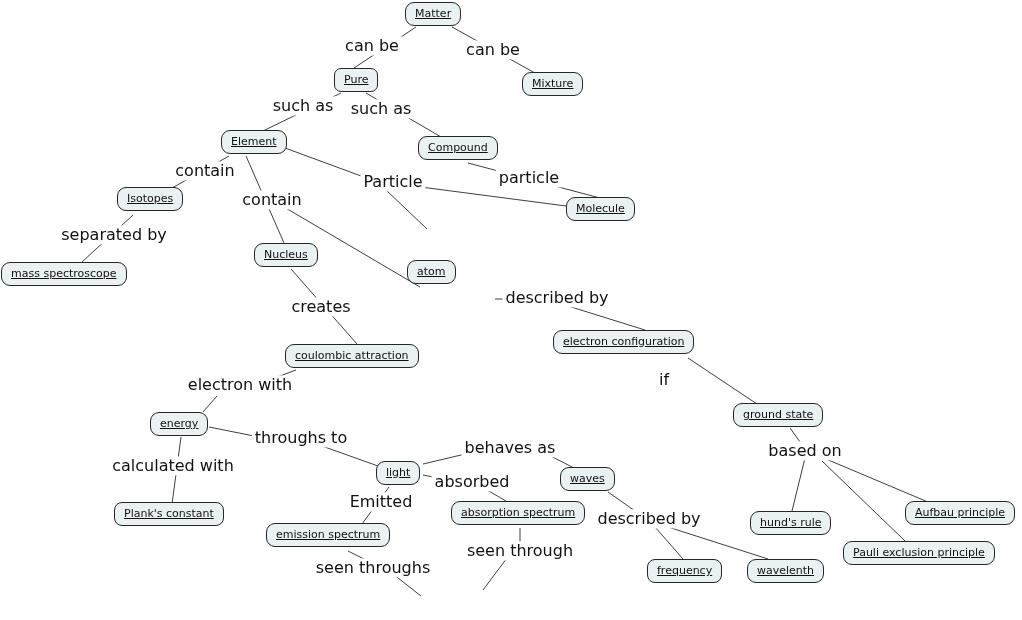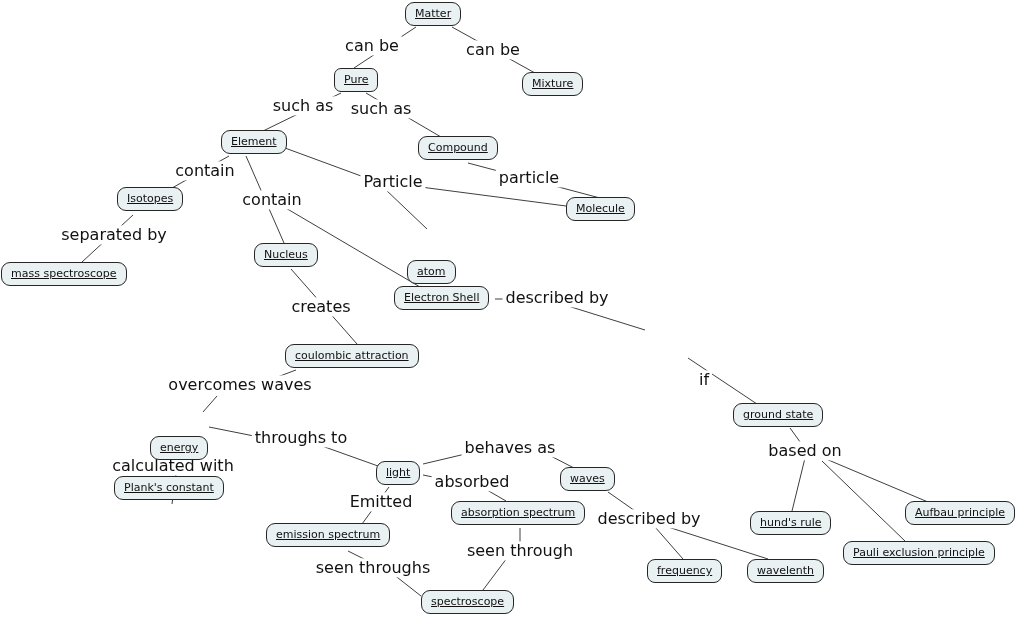--- a/index.html
+++ b/index.html
@@ -95,50 +95,49 @@
 <div class="edge-label" style="left: 372px; top: 46px;">can be</div>
     <div class="edge-label" style="left: 493px; top: 50px;">can be</div>
     <div class="edge-label" style="left: 303px; top: 106px;">such as</div>
     <div class="edge-label" style="left: 381px; top: 109px;">such as</div>
     <div class="edge-label" style="left: 205px; top: 171px;">contain</div>
     <div class="edge-label" style="left: 114px; top: 235px;">separated by</div>
     <div class="edge-label" style="left: 272px; top: 200px;">contain</div>
     <div class="edge-label" style="left: 393px; top: 182px;">Particle</div>
     <div class="edge-label" style="left: 529px; top: 178px;">particle</div>
     <div class="edge-label" style="left: 321px; top: 307px;">creates</div>
-    <div class="edge-label" style="left: 240px; top: 385px;">overcomes waves</div>
+    <div class="edge-label" style="left: 240px; top: 385px;">electron with</div>
     <div class="edge-label" style="left: 301px; top: 438px;">throughs to</div>
     <div class="edge-label" style="left: 173px; top: 466px;">calculated with</div>
     <div class="edge-label" style="left: 557px; top: 298px;">described by</div>
-    <div class="edge-label" style="left: 704px; top: 380px;">if</div>
+    <div class="edge-label" style="left: 664px; top: 380px;">if</div>
     <div class="edge-label" style="left: 805px; top: 451px;">based on</div>
     <div class="edge-label" style="left: 510px; top: 448px;">behaves as</div>
     <div class="edge-label" style="left: 472px; top: 482px;">absorbed</div>
     <div class="edge-label" style="left: 381px; top: 502px;">Emitted</div>
     <div class="edge-label" style="left: 649px; top: 519px;">described by</div>
     <div class="edge-label" style="left: 520px; top: 551px;">seen through</div>
     <div class="edge-label" style="left: 373px; top: 568px;">seen throughs</div>
     <div class="node" style="left: 405px; top: 2px;">Matter</div>
     <div class="node" style="left: 334px; top: 68px; border-radius: 7px;">Pure</div>
     <div class="node" style="left: 522px; top: 72px;">Mixture</div>
     <div class="node" style="left: 221px; top: 130px;">Element</div>
     <div class="node" style="left: 418px; top: 136px;">Compound</div>
     <div class="node" style="left: 117px; top: 187px;">Isotopes</div>
     <div class="node" style="left: 1px; top: 262px;">mass spectroscope</div>
     <div class="node" style="left: 254px; top: 243px;">Nucleus</div>
     <div class="node" style="left: 566px; top: 197px;">Molecule</div>
     <div class="node" style="left: 407px; top: 228px; margin-top: 32px;">atom</div>
-    <div class="node" style="left: 394px; top: 286px;">Electron Shell</div>
+    <div class="node" style="left: 553px; top: 330px;">electron configuration</div>
     <div class="node" style="left: 285px; top: 344px;">coulombic attraction</div>
-    <div class="node" style="left: 150px; top: 436px;">energy</div>
-    <div class="node" style="left: 114px; top: 476px;">Plank's constant</div>
+    <div class="node" style="left: 150px; top: 412px;">energy</div>
+    <div class="node" style="left: 114px; top: 502px; border-radius: 8px;">Plank's constant</div>
     <div class="node" style="left: 376px; top: 461px;">light</div>
     <div class="node" style="left: 560px; top: 467px;">waves</div>
     <div class="node" style="left: 451px; top: 501px;">absorption spectrum</div>
     <div class="node" style="left: 266px; top: 523px;">emission spectrum</div>
-    <div class="node" style="left: 421px; top: 590px;">spectroscope</div>
     <div class="node" style="left: 733px; top: 403px;">ground state</div>
     <div class="node" style="left: 750px; top: 511px;">hund's rule</div>
     <div class="node" style="left: 647px; top: 559px; border-radius: 8px;">frequency</div>
     <div class="node" style="left: 747px; top: 559px;">wavelenth</div>
     <div class="node" style="left: 905px; top: 501px;">Aufbau principle</div>
     <div class="node" style="left: 843px; top: 541px;">Pauli exclusion principle</div>
   </div>
 
 </body></html>

